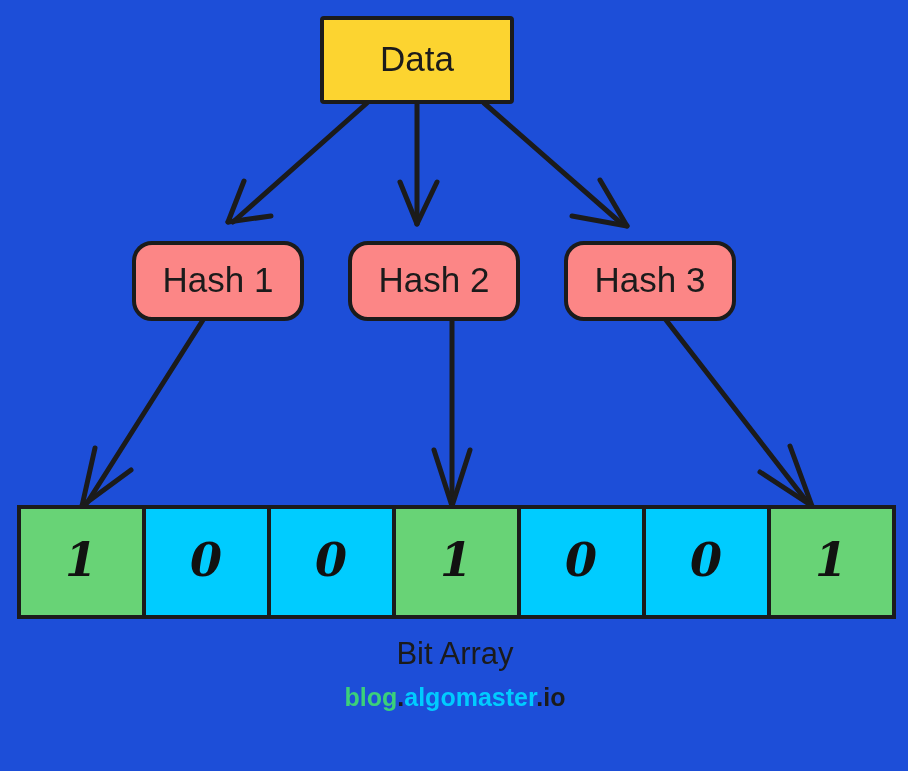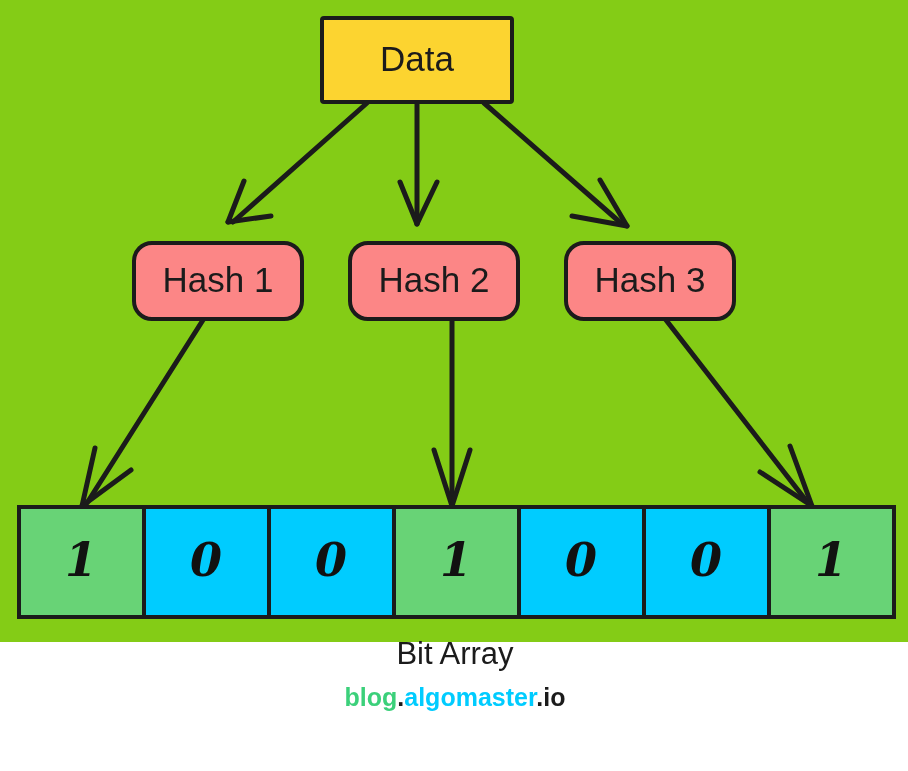--- a/index.html
+++ b/index.html
@@ -9,22 +9,22 @@
   }
   body {
     width: 908px;
     height: 771px;
     font-family: "Liberation Sans", sans-serif;
     overflow: hidden;
   }
   #diagram-root {
     position: relative;
     width: 908px;
-    height: 642px;
-    background: #84cc16;
+    height: 771px;
+    background: #1d4ed8;
   }
   svg.canvas {
     position: absolute;
     top: 0;
     left: 0;
     width: 908px;
     height: 771px;
     display: block;
   }
   .node-fill { stroke: #1b1b1b; stroke-width: 4; }

